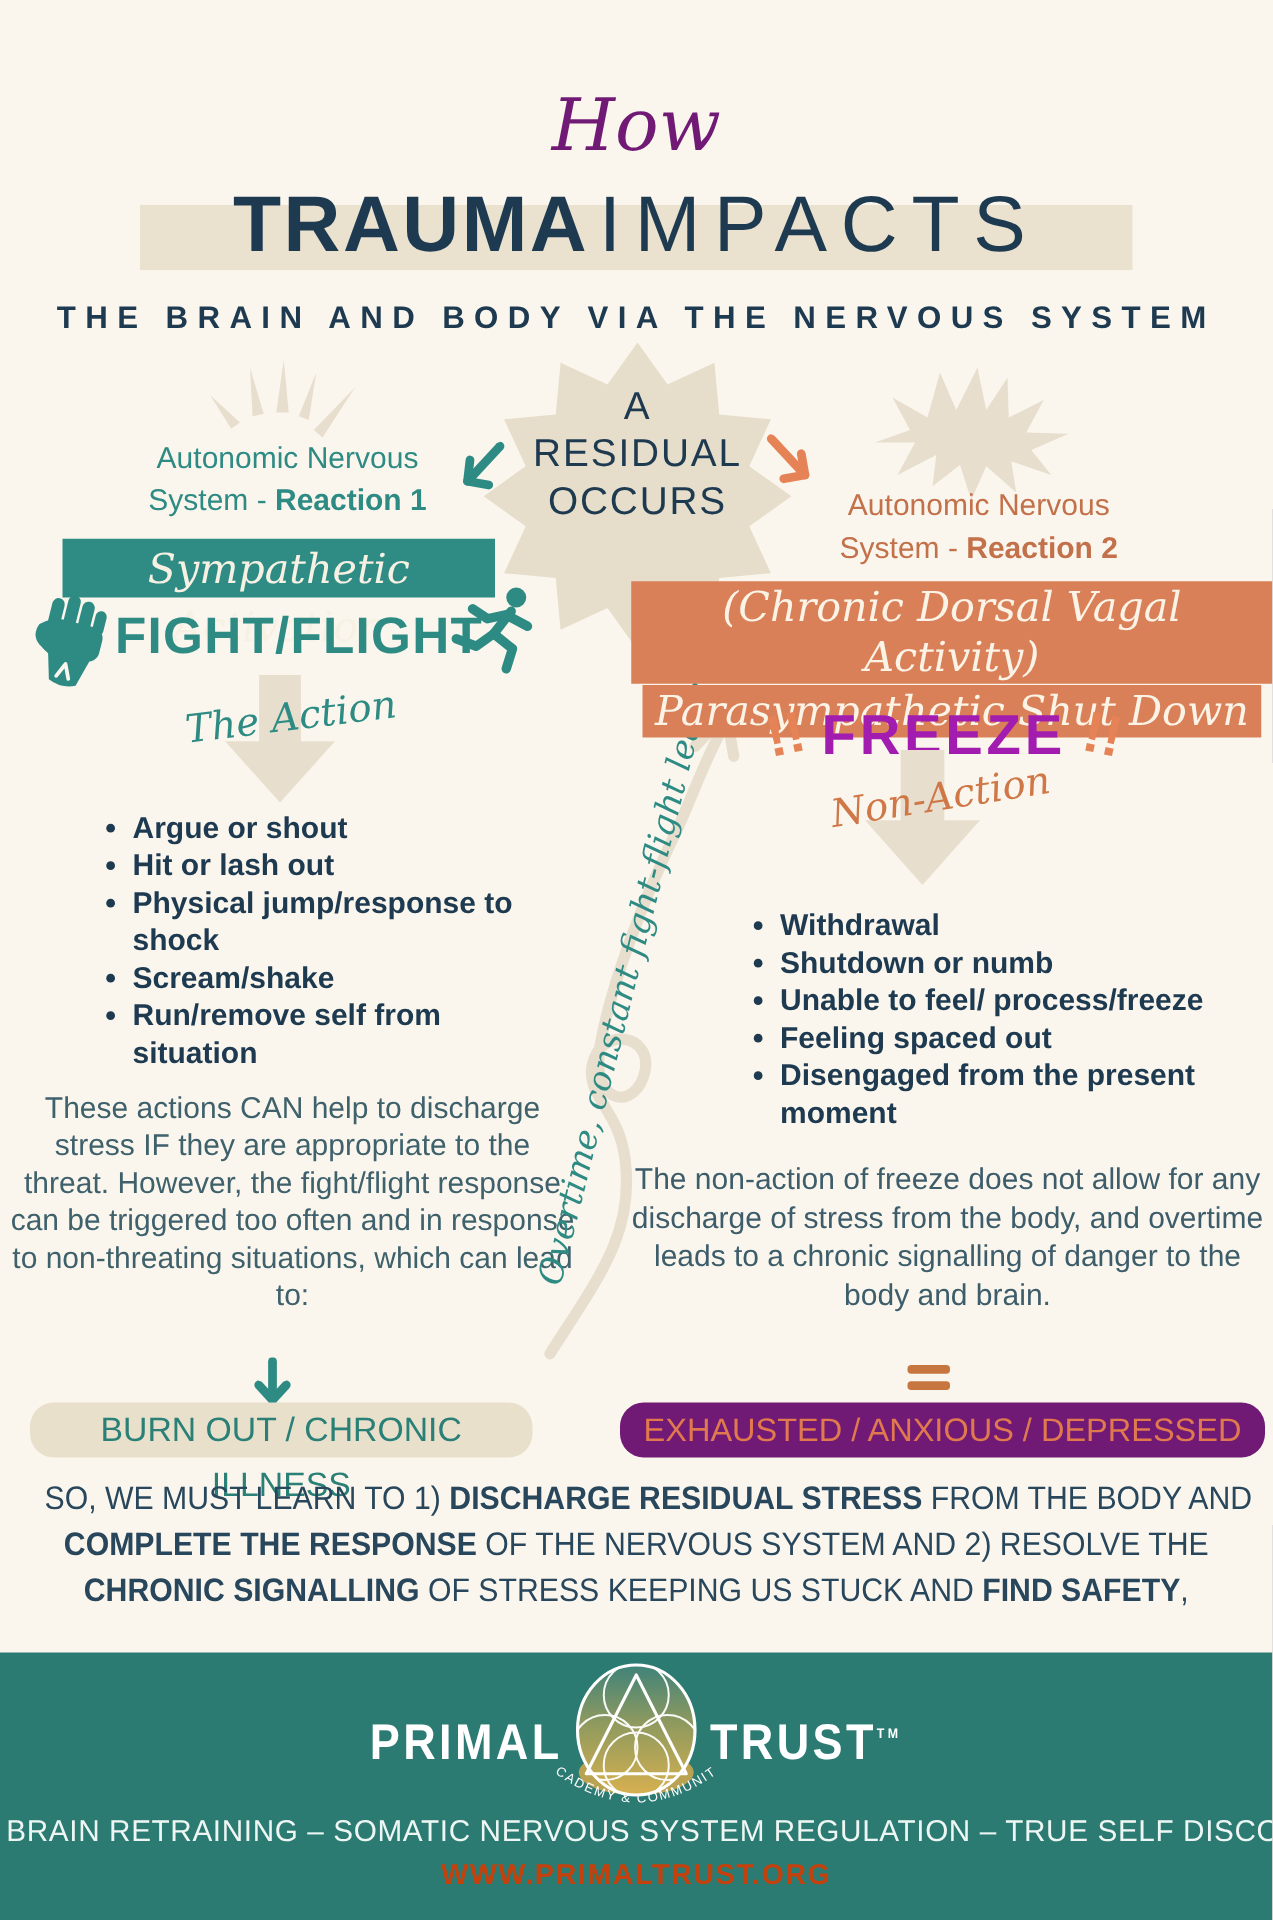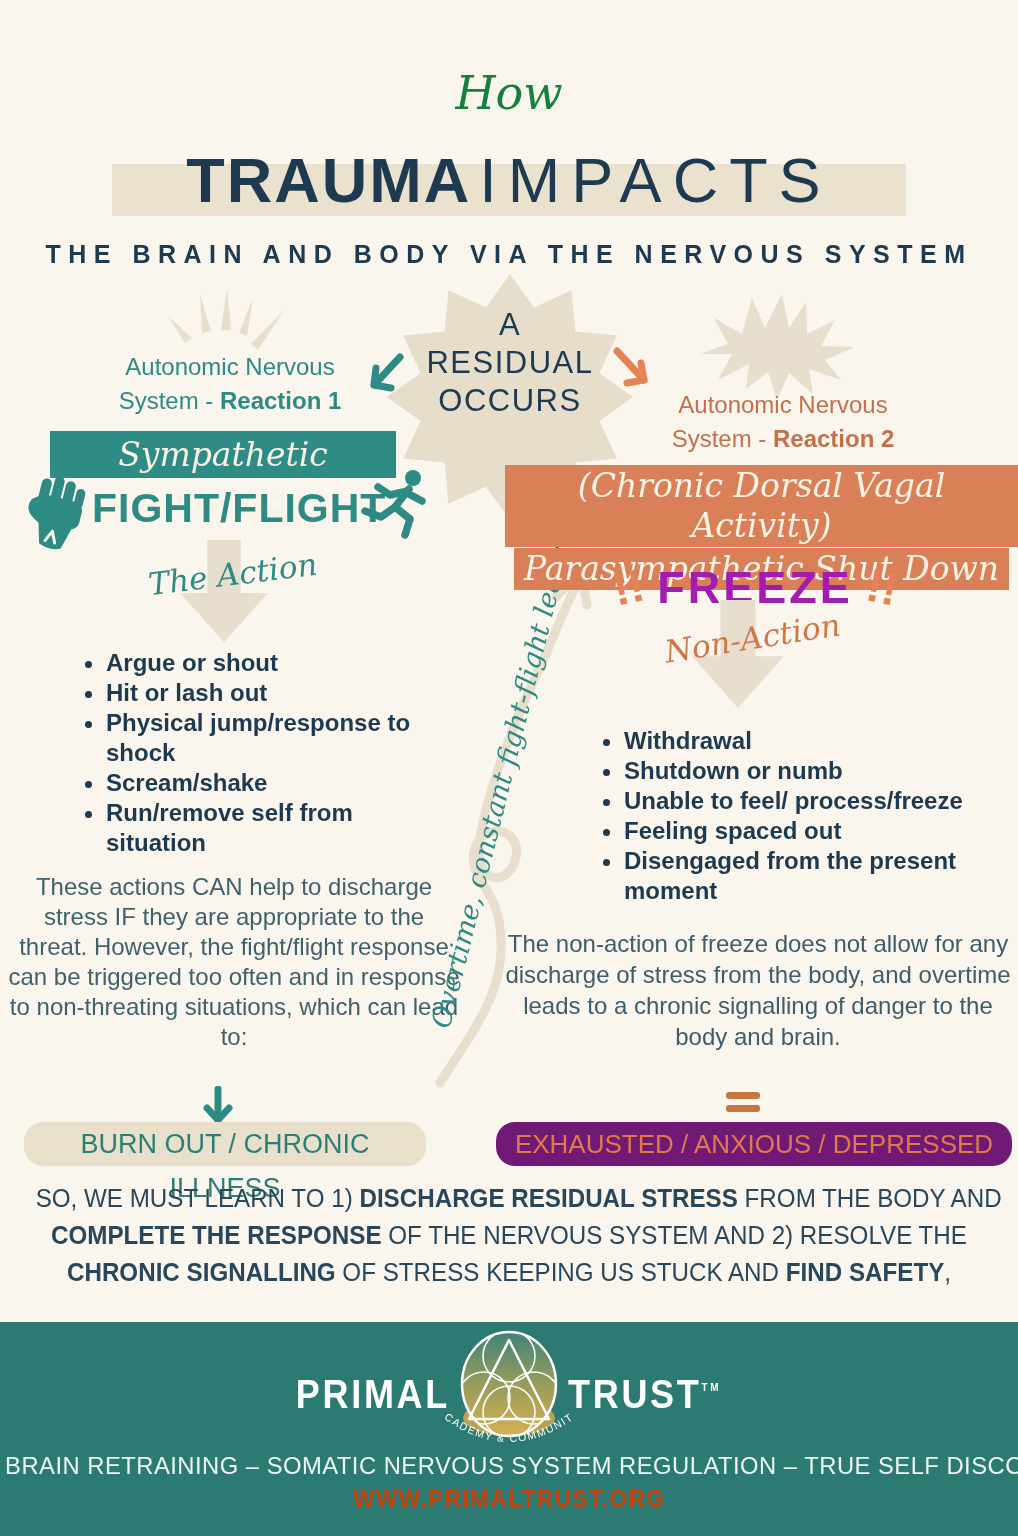--- a/index.html
+++ b/index.html
@@ -3,21 +3,21 @@
 <meta charset="utf-8">
 <style>
   html,body{margin:0;padding:0;background:#cfcfcf;}
   .canvas{position:relative;width:1018px;height:1536px;margin:0 auto;background:#faf6ed;
           overflow:hidden;font-family:"Liberation Sans",sans-serif;}
   .abs{position:absolute;}
   .center{text-align:center;}
   .script{font-family:"DejaVu Serif",serif;font-style:italic;}
 
   
-  .how{top:66px;left:0;right:0;font-size:46px;color:#15803d;}
+  .how{top:66px;left:0;right:0;font-size:58px;color:#701a75;}
   .title-band{left:112px;top:164px;width:794px;height:52px;background:#eae1ce;}
   .main-title{top:144px;left:0;right:0;font-size:63px;color:#1e3a50;white-space:nowrap;}
   .main-title .b{font-weight:800;letter-spacing:2px;}
   .main-title .l{font-weight:400;letter-spacing:11px;margin-left:8px;}
   .subtitle{top:240px;left:0;right:0;font-size:25px;font-weight:700;letter-spacing:7.5px;color:#1e3a50;}
 
   
   .burst-svg{left:385px;top:272px;width:250px;height:250px;}
   .burst-text{left:375px;top:306px;width:270px;font-size:31px;line-height:38px;letter-spacing:1.5px;color:#1e3a50;}
 

